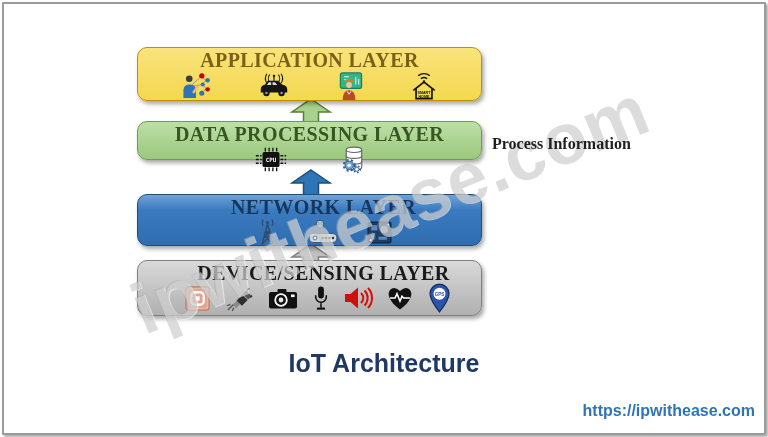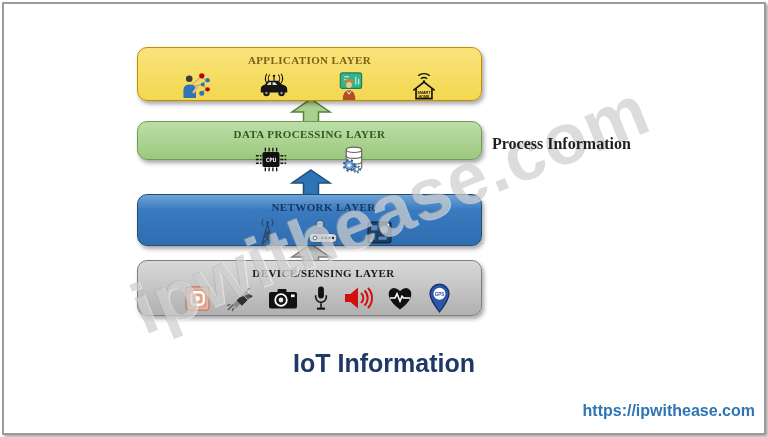--- a/index.html
+++ b/index.html
@@ -5,21 +5,21 @@
   html,body{margin:0;padding:0;background:#fff;}
   .canvas{position:relative;width:768px;height:437px;background:#fff;overflow:hidden;
           font-family:"Liberation Sans",sans-serif;}
   .frame{position:absolute;inset:2px;border:2px solid #9b9b9b;border-radius:1px;
          box-shadow:2px 2px 3px rgba(0,0,0,0.35);pointer-events:none;z-index:0;}
 
   
   .layer{position:absolute;left:137px;width:345px;border-radius:10px;z-index:2;
          box-shadow:2px 3px 4px rgba(0,0,0,0.35);box-sizing:border-box;padding-top:3px;}
   .layer-title{text-align:center;font-family:"Liberation Serif",serif;font-weight:bold;
-               font-size:11px;letter-spacing:.4px;line-height:18px;}
+               font-size:20px;letter-spacing:.4px;line-height:18px;}
   .icons{display:flex;justify-content:center;align-items:center;height:32px;}
   .layer-app {top:47px;height:54px;background:linear-gradient(#fae37c,#f3d84f);border:1.5px solid #bf9000;}
   .layer-app .layer-title{color:#7b6118;}
   .layer-proc{top:121px;height:39px;background:linear-gradient(#bcdfa6,#9cc87e);border:1.5px solid #6f9b53;}
   .layer-proc .layer-title{color:#375623;}
   .layer-net {top:194px;height:52px;background:linear-gradient(#6fa3d8 0%,#3a7abf 30%,#2f6db0 100%);border:1.5px solid #1f4e79;padding-left:28px;}
   .layer-net .layer-title{color:#17365d;}
   .layer-dev {top:260px;height:56px;background:linear-gradient(#d9d9d9,#b0b0b0);border:1.5px solid #7f7f7f;padding-left:28px;}
   .layer-dev .layer-title{color:#1a1a1a;}
   .icons.app{gap:45px;} .icons.proc{gap:52px;} .icons.net{gap:26px;}
@@ -212,15 +212,15 @@
         <circle cx="11" cy="10.7" r="6" fill="#fff"></circle>
         <text x="11" y="12.6" font-size="4.6" font-weight="bold" fill="#2b55a6" text-anchor="middle">GPS</text>
       </svg>
     </div>
   </div>
 
   <div class="side-label sl-1">Process Information</div>
 
   <div class="watermark">ipwithease.com</div>
 
-  <div class="diagram-title">IoT Information</div>
+  <div class="diagram-title">IoT Architecture</div>
   <a class="footer-link" href="#">https://ipwithease.com</a>
 </div>
 
 </body></html>

